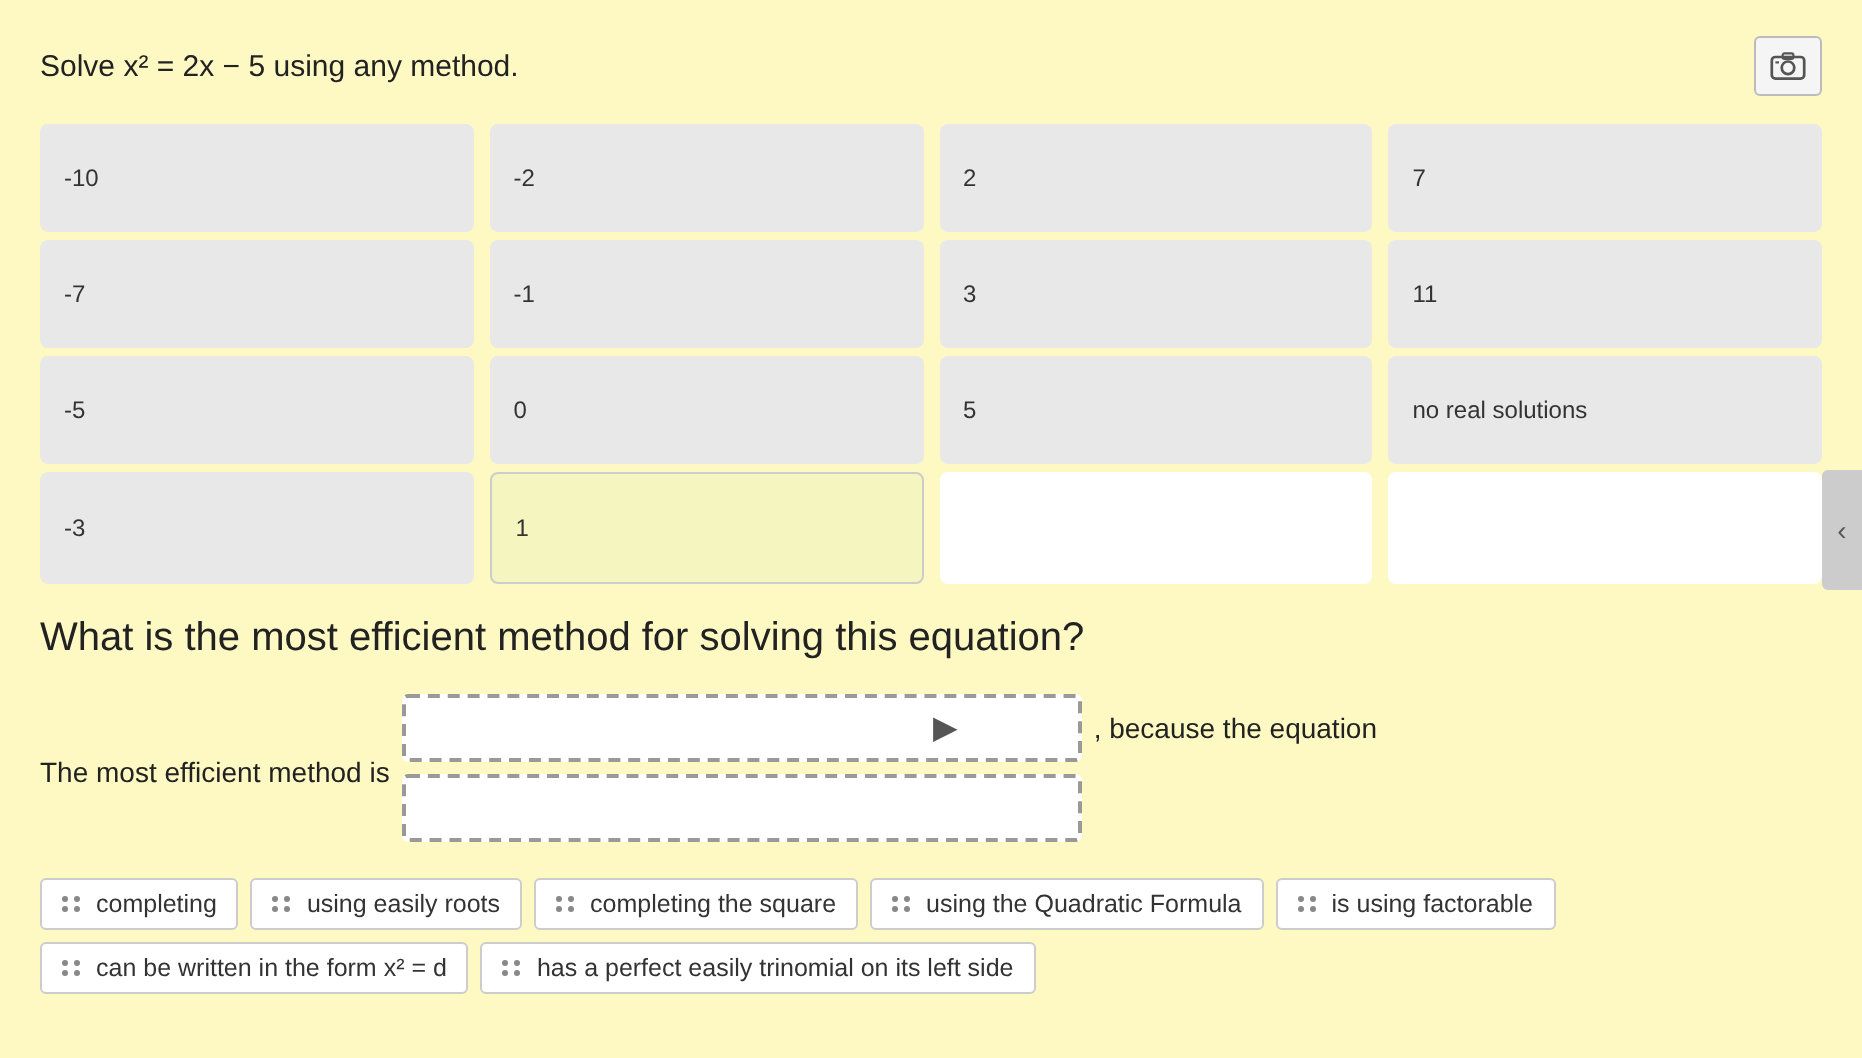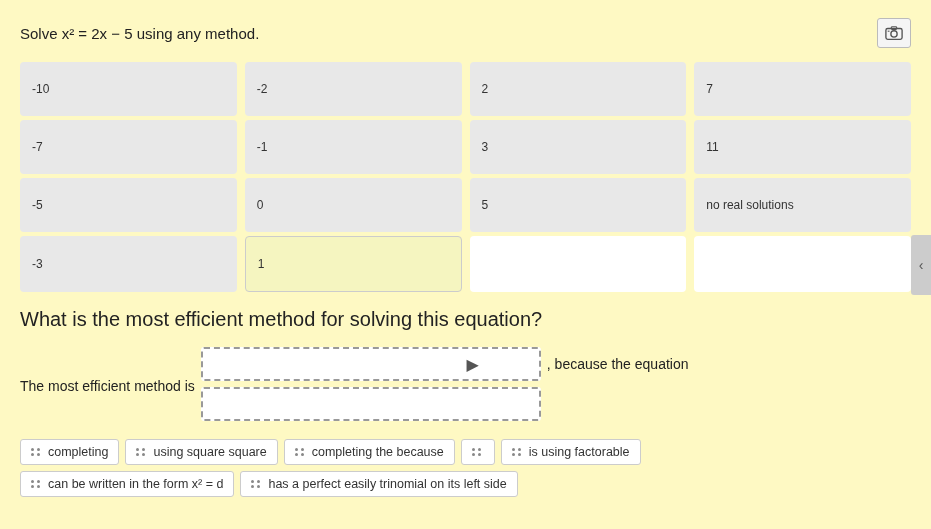--- a/index.html
+++ b/index.html
@@ -280,38 +280,39 @@
           </span>
         <span>completing</span>
       </div>
       <div class="chip">
         <span class="dot-grid">
             <span></span>
             <span></span>
             <span></span>
             <span></span>
           </span>
-        <span>using square square</span>
-      </div>
-      <div class="chip">
-        <span class="dot-grid">
-            <span></span>
-            <span></span>
-            <span></span>
-            <span></span>
-          </span>
-        <span>completing the because</span>
-      </div>
-      <div class="chip">
-        <span class="dot-grid">
-            <span></span>
-            <span></span>
-            <span></span>
-            <span></span>
-          </span>
+        <span>using easily roots</span>
+      </div>
+      <div class="chip">
+        <span class="dot-grid">
+            <span></span>
+            <span></span>
+            <span></span>
+            <span></span>
+          </span>
+        <span>completing the square</span>
+      </div>
+      <div class="chip">
+        <span class="dot-grid">
+            <span></span>
+            <span></span>
+            <span></span>
+            <span></span>
+          </span>
+        <span>using the Quadratic Formula</span>
       </div>
       <div class="chip">
         <span class="dot-grid">
             <span></span>
             <span></span>
             <span></span>
             <span></span>
           </span>
         <span>is using factorable</span>
       </div>

